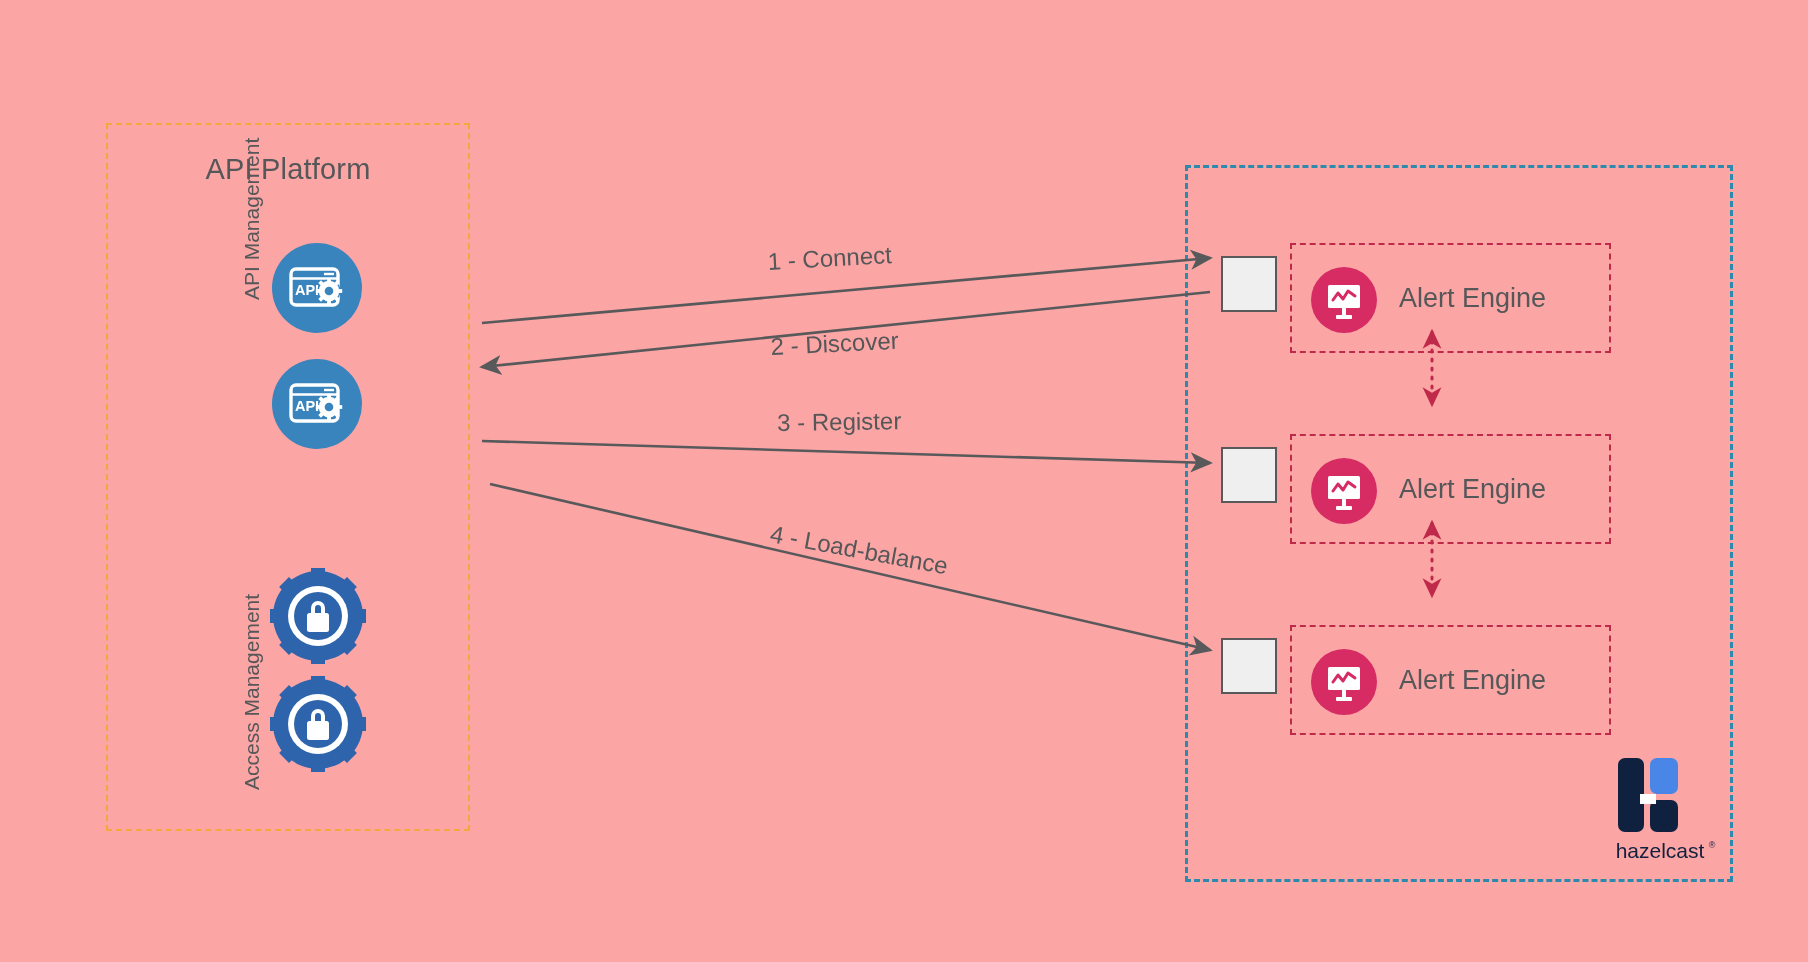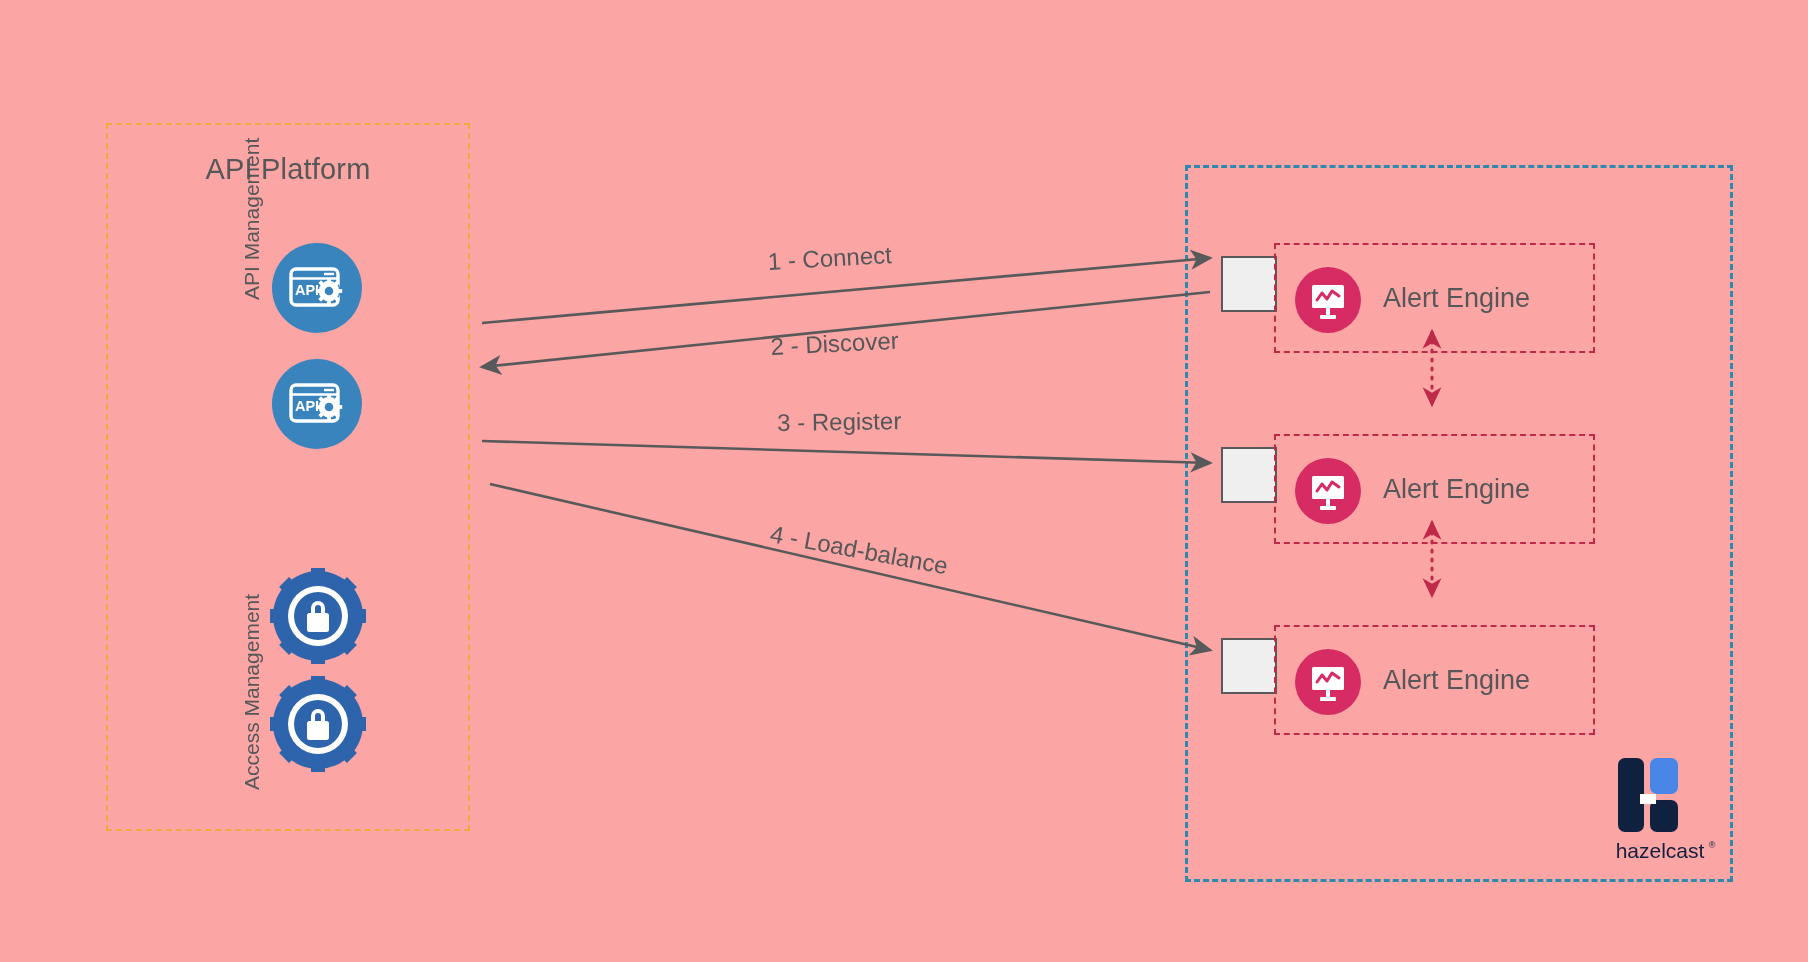--- a/index.html
+++ b/index.html
@@ -81,21 +81,21 @@
 
   .engine-port {
     position: absolute;
     left: 0; top: 13px;
     width: 56px; height: 56px;
     background: #efefef;
     border: 2px solid #59595b;
   }
   .engine-card {
     position: absolute;
-    left: 53px; top: 0;
+    left: 69px; top: 0;
     width: 321px; height: 110px;
     border: 2px dashed #bf2a4b;
     text-align: right;
   }
   .engine-badge {
     position: absolute;
     left: 19px; top: 22px;
     width: 66px; height: 66px;
     border-radius: 50%;
     background: #d62b63;

